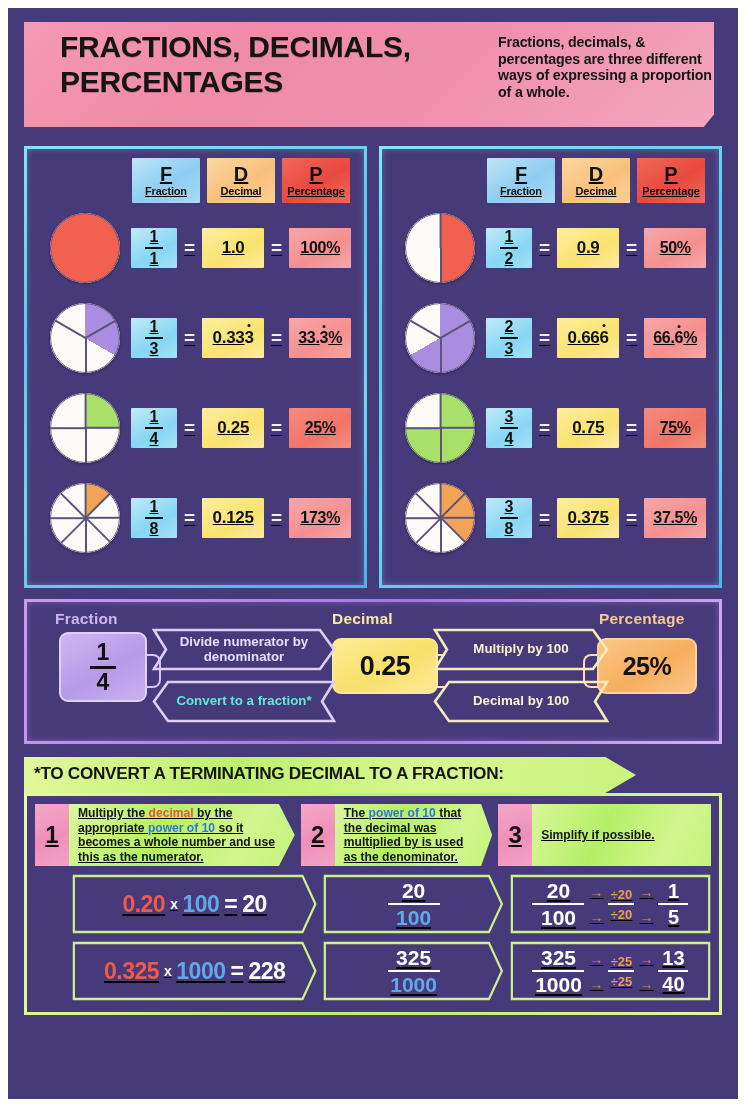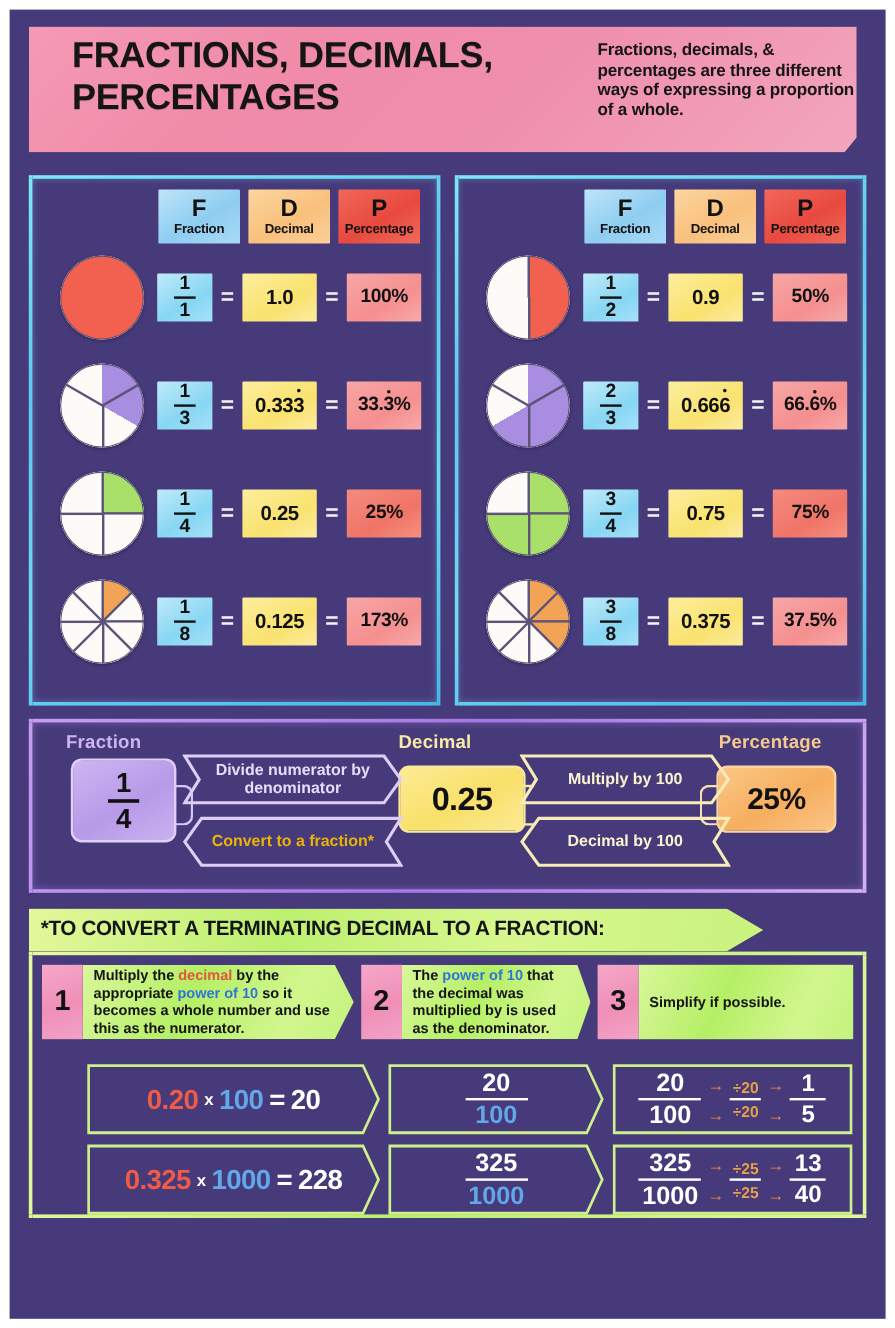--- a/index.html
+++ b/index.html
@@ -8,20 +8,21 @@
     background: #ffffff;
     font-family: "Liberation Sans", sans-serif;
     overflow: hidden;
   }
   #poster {
     position: relative;
     width: 746px; height: 1107px;
     background: #463a7a;
     padding: 14px 16px 16px 16px;
     border: 8px solid #ffffff;
+    text-decoration: underline;
   }
 
   
   .header {
     position: relative;
     height: 112px;
     display: flex;
     align-items: stretch;
   }
   .header-pink {
@@ -195,21 +196,21 @@
     display: flex; align-items: center; justify-content: center;
     text-align: center;
     font-weight: bold;
     line-height: 1.1;
     background: transparent;
   }
   .banner svg { position: absolute; inset: 0; width: 100%; height: 100%; }
   .banner span { position: relative; z-index: 2; }
 
   .bn-1 { left: 125px; top: 26px; width: 184px; height: 43px; font-size: 13.3px; color: #e8dcfb; }
-  .bn-2 { left: 125px; top: 78px; width: 184px; height: 43px; font-size: 13.3px; color: #eab308; }
+  .bn-2 { left: 125px; top: 78px; width: 184px; height: 43px; font-size: 13.3px; color: #5eead4; }
   .bn-3 { left: 406px; top: 26px; width: 176px; height: 43px; font-size: 13.3px; color: #fbf3d0; }
   .bn-4 { left: 406px; top: 78px; width: 176px; height: 43px; font-size: 13.3px; color: #fbf3d0; }
 
   .connector { position: absolute; border: 2px solid; border-radius: 7px; }
 
   
   .green-head {
     position: relative;
     margin-top: 13px;
     height: 36px;
@@ -255,21 +256,21 @@
     color: #141414; font-weight: bold;
     font-size: 12.1px; line-height: 1.2;
     background: linear-gradient(115deg,#d9f79a 0%,#b5ef66 40%,#d2f68e 75%,#c3f37c 100%);
   }
   .step.s1 .body, .step.s2 .body {
     clip-path: polygon(0 0, 93% 0, 100% 50%, 93% 100%, 0 100%);
   }
   .hl-dec { color: #e2563c; }
   .hl-pow { color: #2f76d6; }
 
-  .ex-rows { margin-top: 20px; display: flex; flex-direction: column; gap: 7px; padding-left: 37px; }
+  .ex-rows { margin-top: 8px; display: flex; flex-direction: column; gap: 7px; padding-left: 37px; }
   .ex-row { display: flex; gap: 6px; height: 60px; }
   .ex-cell {
     position: relative;
     display: flex; align-items: center; justify-content: center;
     color: #fff;
   }
   .ex-cell .frame { position: absolute; inset: 0; }
   .ex-cell .frame svg { width: 100%; height: 100%; }
   .ex-cell .content { position: relative; z-index: 2; display: flex; align-items: center; }
 

